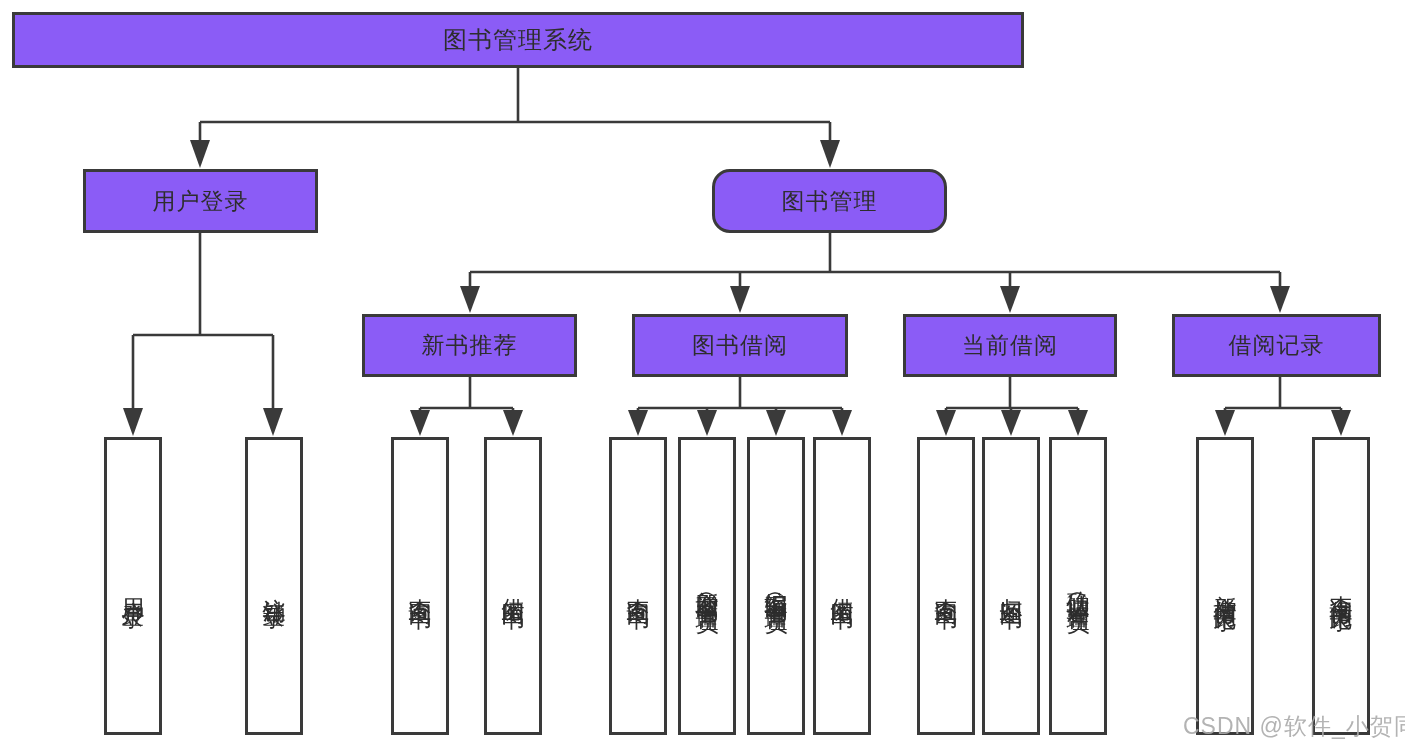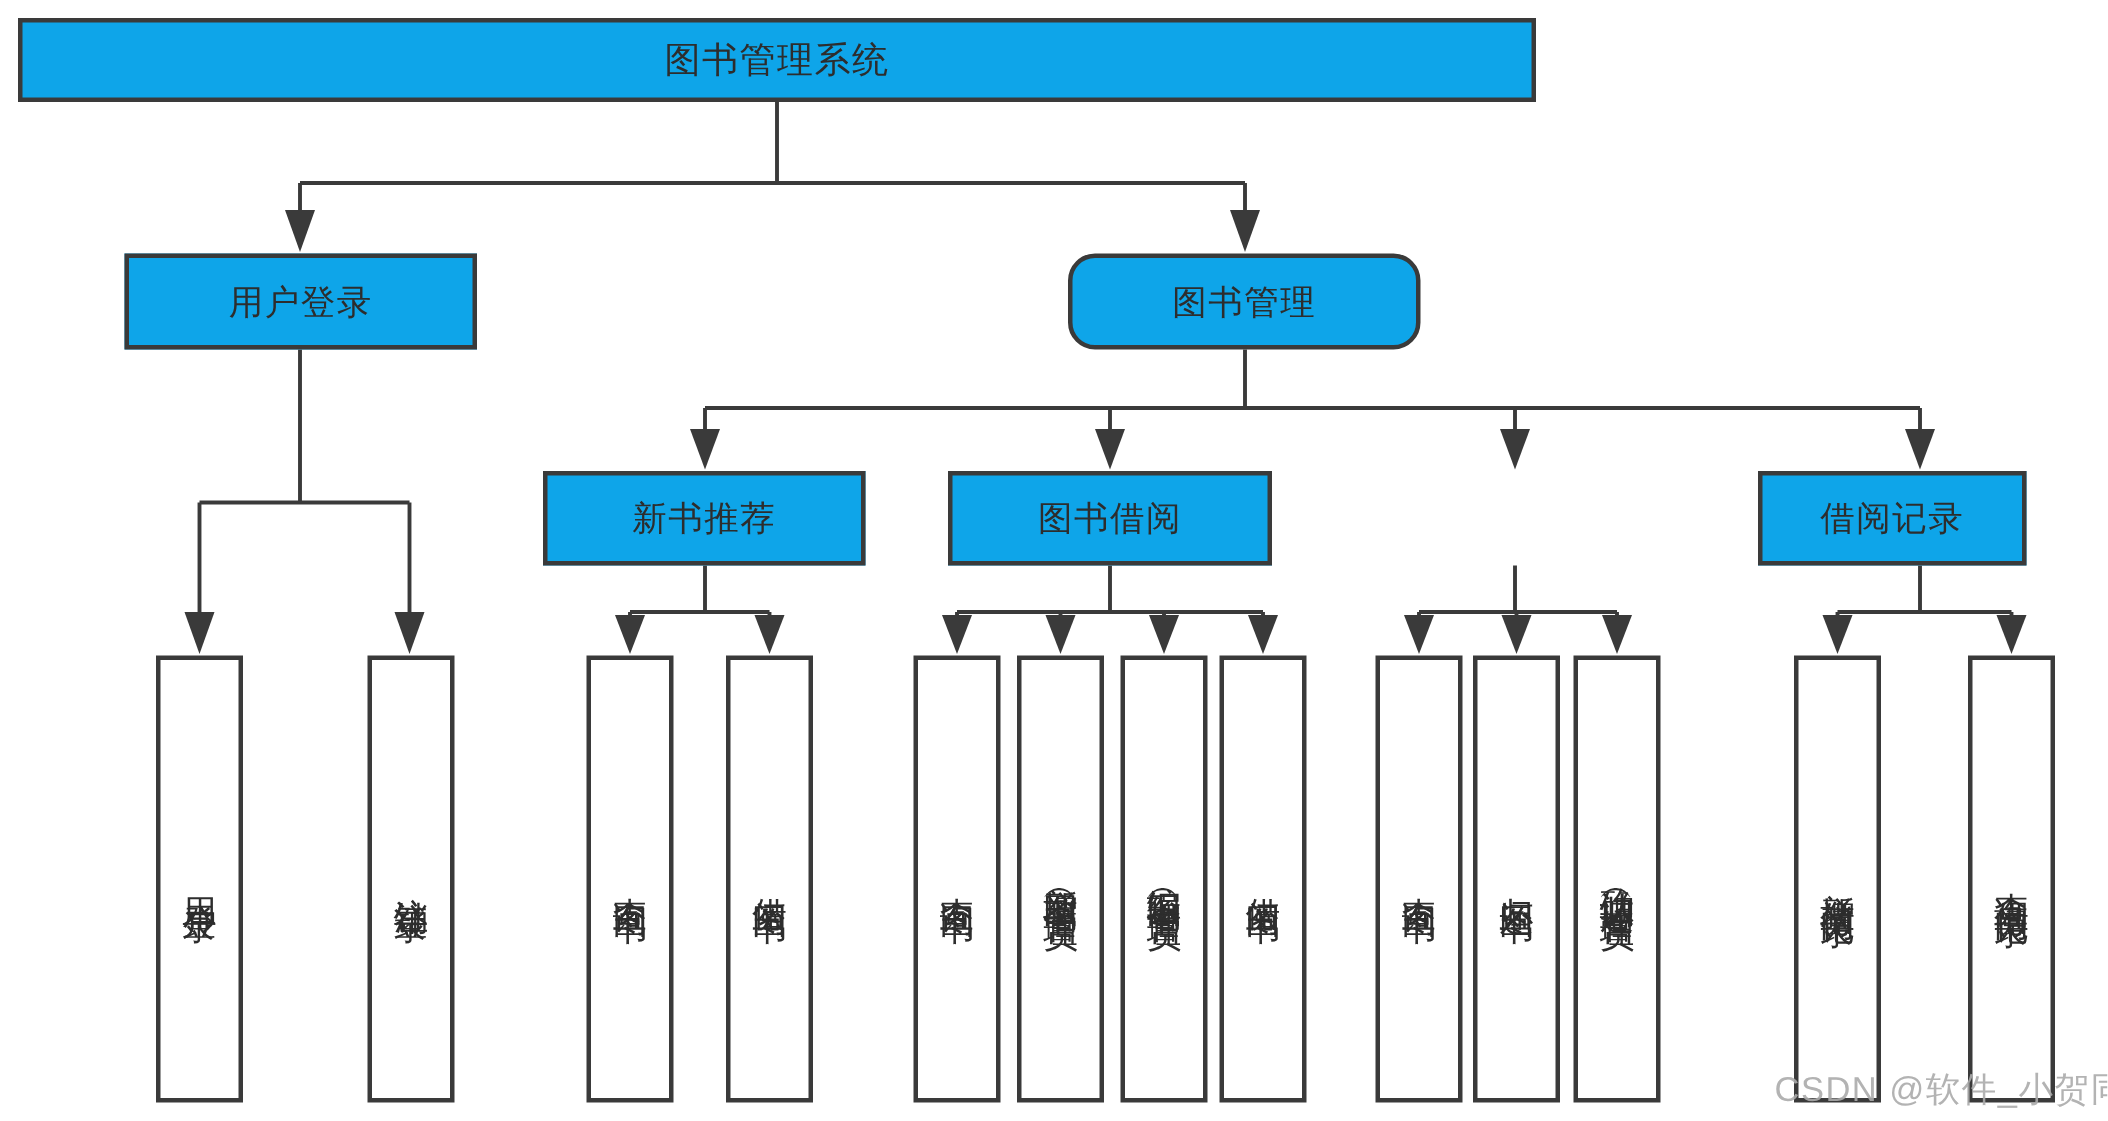--- a/index.html
+++ b/index.html
@@ -17,21 +17,21 @@
     background:var(--bg);
     overflow:hidden;
   }
   #wires{position:absolute;left:0;top:0;width:1405px;height:747px;}
   #wires path{stroke:var(--line);stroke-width:2.6;fill:none;}
   #wires polygon{fill:var(--line);stroke:none;}
   .hbox{
     position:absolute;
     box-sizing:border-box;
     border:3px solid var(--line);
-    background:#0ea5e9;
+    background:#8b5cf6;
     display:flex;align-items:center;justify-content:center;
     color:var(--text);
     font-size:23px;
     letter-spacing:1px;
     white-space:nowrap;
   }
   .hbox.root{font-size:24px;}
   .vbox{
     position:absolute;
     box-sizing:border-box;
@@ -144,21 +144,24 @@
   <div class="hbox" style="left:712px;top:169px;width:235px;height:64px;border-radius:18px;">
     <span>图书管理</span>
   </div>
 
   <div class="hbox" style="left:632px;top:314px;width:216px;height:63px;">
     <span>图书借阅</span>
   </div>
   <div class="hbox" style="left:362px;top:314px;width:215px;height:63px;">
     <span>新书推荐</span>
   </div>
-  <div class="hbox" style="left:1172px;top:314px;width:179px;height:63px;">
+  <div class="hbox" style="left:903px;top:314px;width:214px;height:63px;">
+    <span>当前借阅</span>
+  </div>
+  <div class="hbox" style="left:1172px;top:314px;width:209px;height:63px;">
     <span>借阅记录</span>
   </div>
 
   <div class="vbox" style="left:104px;">
     <span class="vtext">用户登录</span>
   </div>
   <div class="vbox" style="left:245px;">
     <span class="vtext">注销登录</span>
   </div>
 

